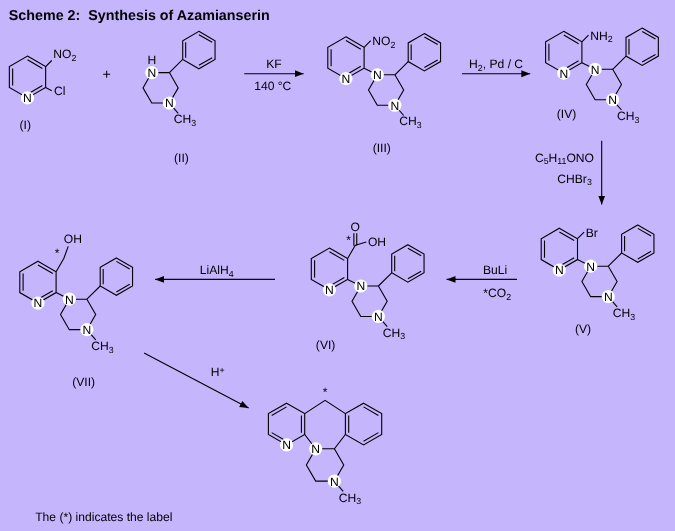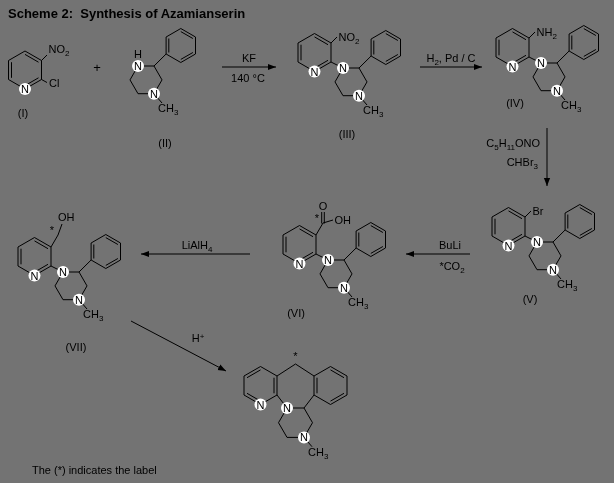--- a/index.html
+++ b/index.html
@@ -1,16 +1,16 @@
 <!DOCTYPE html>
 <html><head>
 <meta charset="utf-8">
 <style>
   html,body{margin:0;padding:0;background:#ffffff;}
-  .page{position:relative;width:614px;height:483px;background:#737373;overflow:hidden;}
+  .page{position:relative;width:614px;height:483px;background:#c4b5fd;overflow:hidden;}
   svg{display:block;}
   .bd{stroke:#000;stroke-width:1;fill:none;}
   .mask{fill:#fff;stroke:none;}
   text{font-family:"Liberation Sans",sans-serif;fill:#000;}
   .at{font-size:11px;text-anchor:middle;}
   .at-s{font-size:11px;text-anchor:start;}
   .lab{font-size:11px;text-anchor:middle;}
   .rg{font-size:11px;text-anchor:middle;}
   .rg-e{font-size:11px;text-anchor:end;}
   .sub{font-size:8px;}

